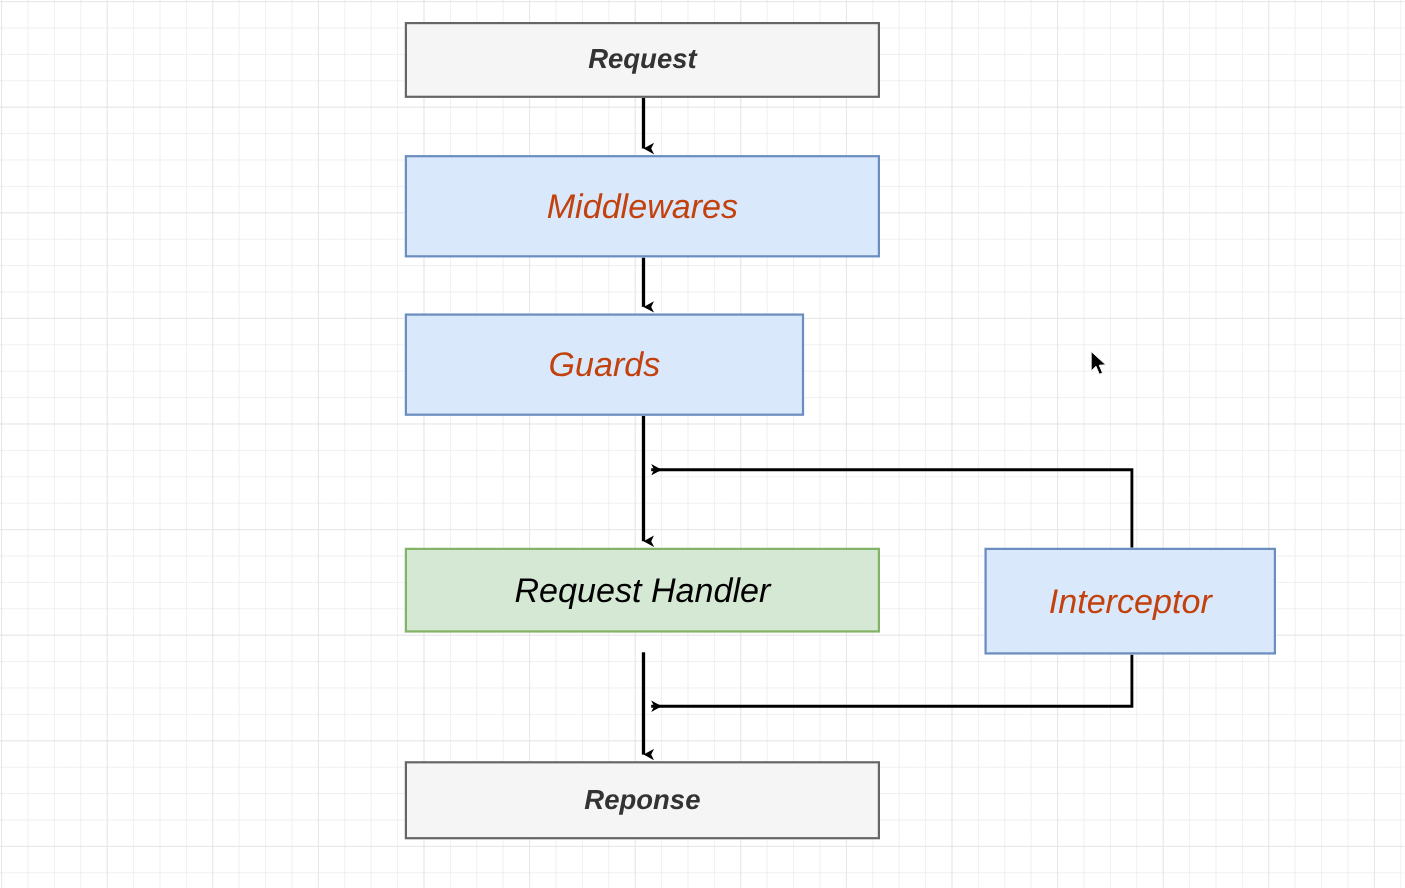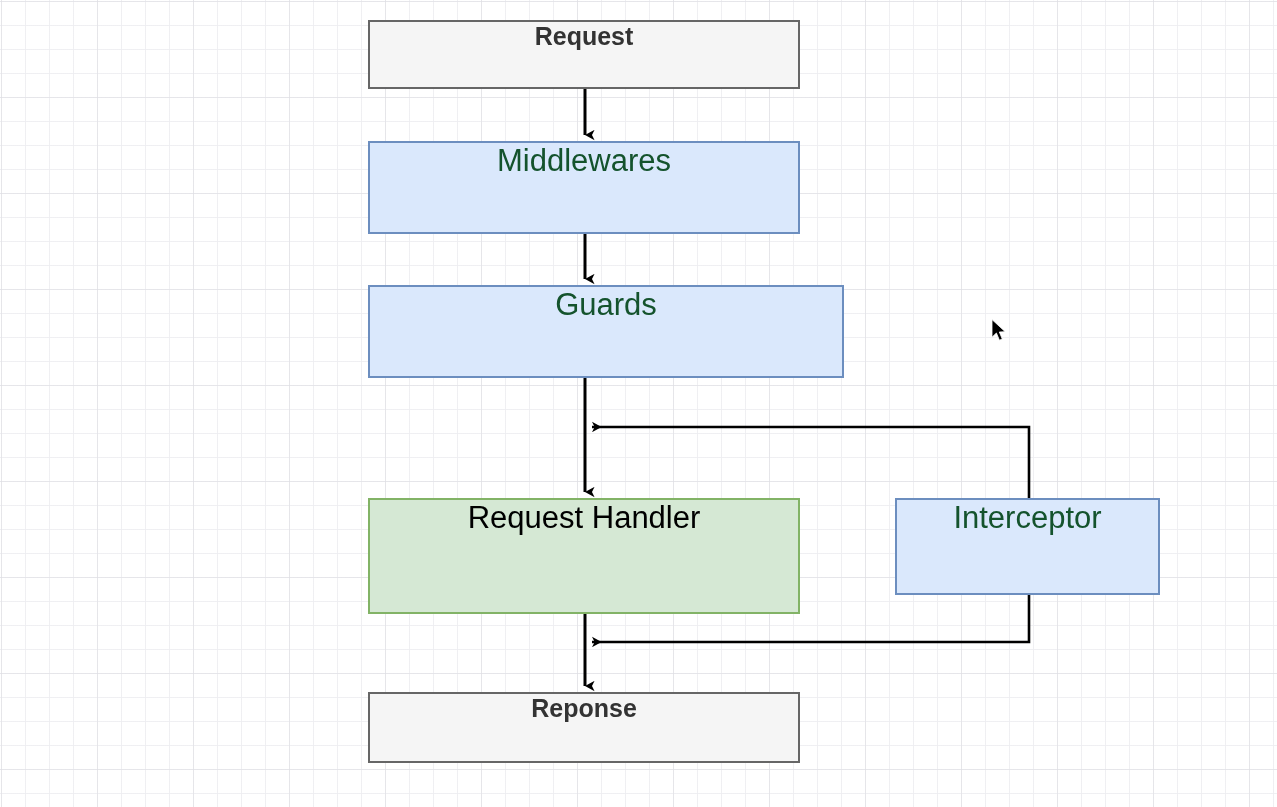--- a/index.html
+++ b/index.html
@@ -19,36 +19,37 @@
       linear-gradient(to right, rgba(238,238,241,0.9) 1px, transparent 1px),
       linear-gradient(to bottom, rgba(238,238,241,0.9) 1px, transparent 1px);
     background-size: 96px 96px, 96px 96px, 24px 24px, 24px 24px;
     background-position: 1px 1px, 1px 1px, 1px 1px, 1px 1px;
     font-family: "Liberation Sans", sans-serif;
   }
   .node {
     position: absolute;
     box-sizing: border-box;
     display: flex;
-    align-items: flex-start;
+    align-items: center;
     justify-content: center;
     text-align: center;
     line-height: 1.15;
+    font-style: italic;
   }
   .node-terminal {
     background: #f5f5f5;
     border: 2px solid #666666;
     color: #333333;
     font-weight: bold;
     font-size: 25px;
   }
   .node-blue {
     background: #dae8fc;
     border: 2px solid #6c8ebf;
-    color: #14532d;
+    color: #c2410c;
     font-weight: normal;
     font-size: 31px;
   }
   .node-green {
     background: #d5e8d4;
     border: 2px solid #82b366;
     color: #000000;
     font-weight: normal;
     font-size: 31px;
   }
@@ -94,25 +95,25 @@
   </svg>
 
   <div class="node node-terminal" style="left:368px; top:20px; width:432px; height:69px;">
     <span>Request</span>
   </div>
 
   <div class="node node-blue" style="left:368px; top:141px; width:432px; height:93px;">
     <span>Middlewares</span>
   </div>
 
-  <div class="node node-blue" style="left:368px; top:285px; width:476px; height:93px;">
+  <div class="node node-blue" style="left:368px; top:285px; width:363px; height:93px;">
     <span>Guards</span>
   </div>
 
-  <div class="node node-green" style="left:368px; top:498px; width:432px; height:116px;">
+  <div class="node node-green" style="left:368px; top:498px; width:432px; height:77px;">
     <span>Request Handler</span>
   </div>
 
   <div class="node node-terminal" style="left:368px; top:692px; width:432px; height:71px;">
     <span>Reponse</span>
   </div>
 
   <div class="node node-blue" style="left:895px; top:498px; width:265px; height:97px;">
     <span>Interceptor</span>
   </div>

